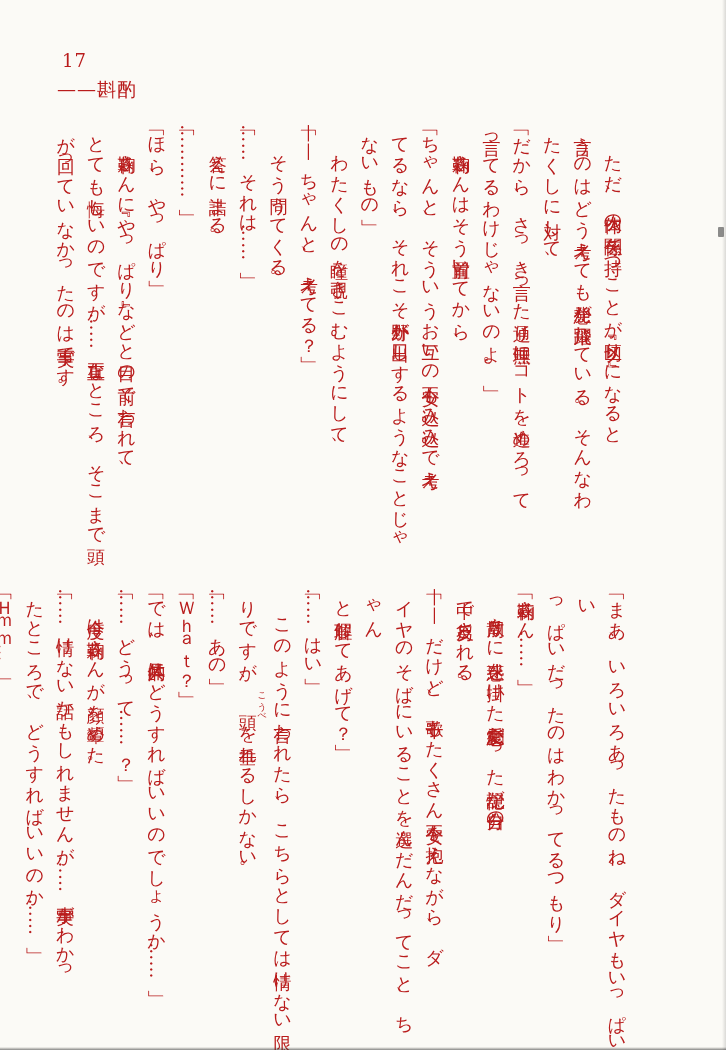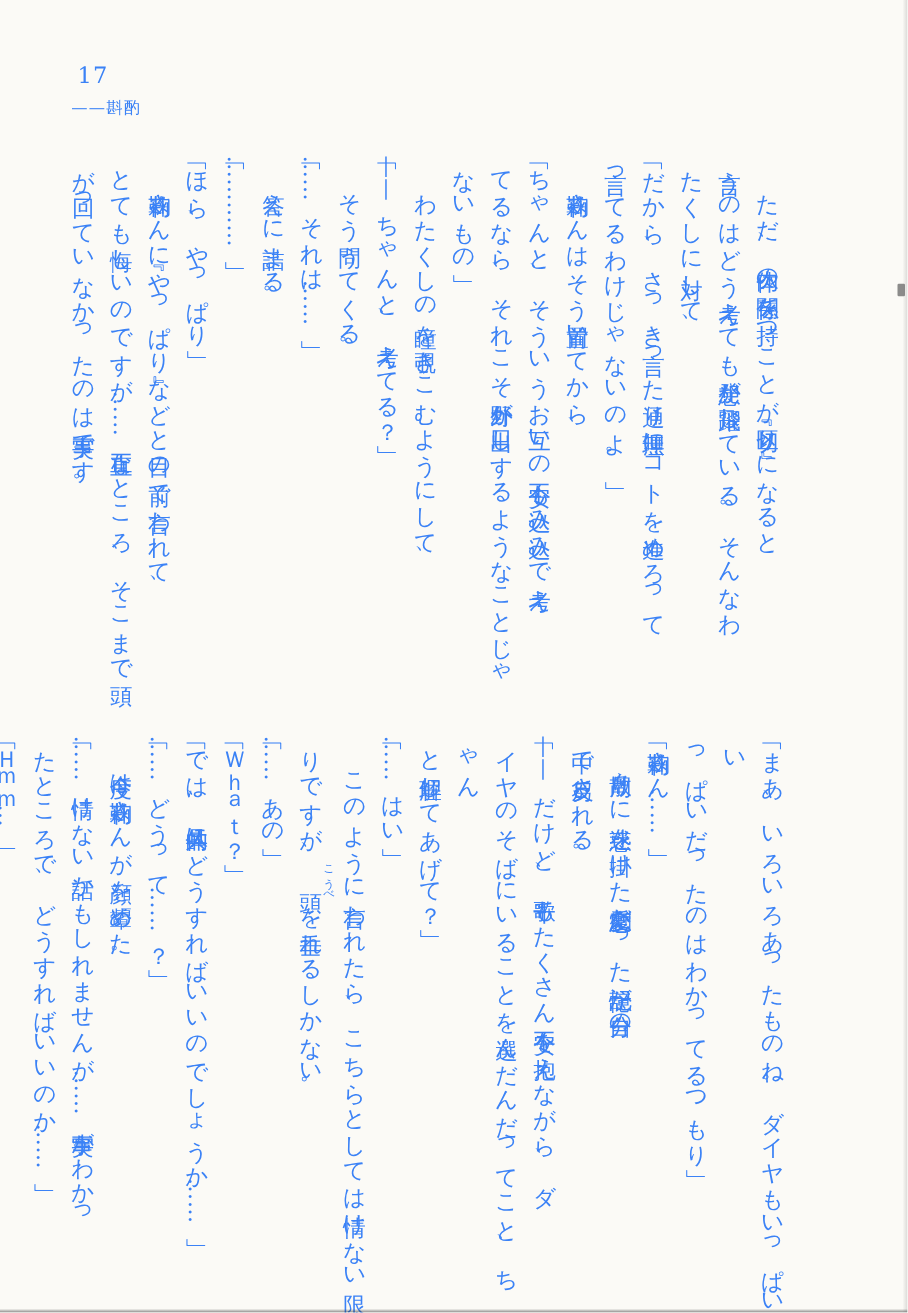--- a/index.html
+++ b/index.html
@@ -1,30 +1,30 @@
 <!DOCTYPE html>
 <html lang="ja"><head>
 <meta charset="utf-8">
 <style>
   html,body{margin:0;padding:0;}
   .page{
     position:relative;
     width:726px;height:1050px;
     background:#fbfaf6;
     font-family:"DejaVu Serif","Liberation Serif",serif;
-    color:#3b82f6;
+    color:#b91c1c;
     overflow:hidden;
   }
   .page-number{
     position:absolute;top:50px;left:62px;
     font-size:18px;letter-spacing:1px;
   }
   .running-header{
     position:absolute;top:77px;left:57px;
-    font-size:13px;letter-spacing:1px;
+    font-size:19px;letter-spacing:1px;
   }
   .vtext{
     position:absolute;
     writing-mode:vertical-rl;
     text-orientation:mixed;
     font-size:18px;
     line-height:30.4px;
     letter-spacing:0.35px;
   }
   .vtext.top{top:124px;right:98px;height:456px;}

